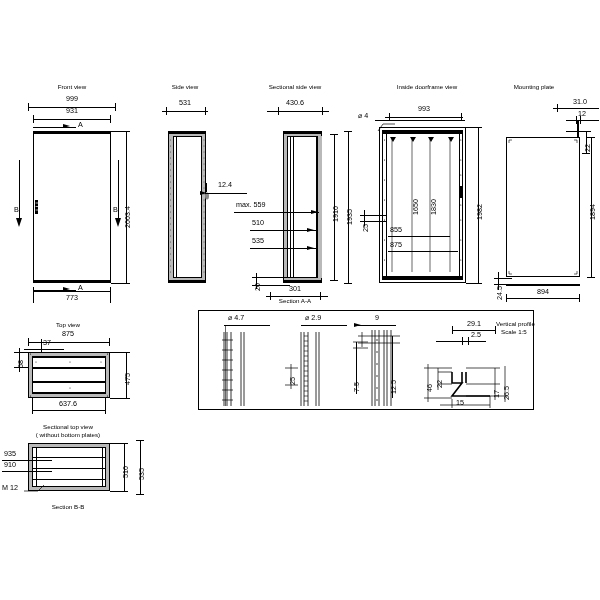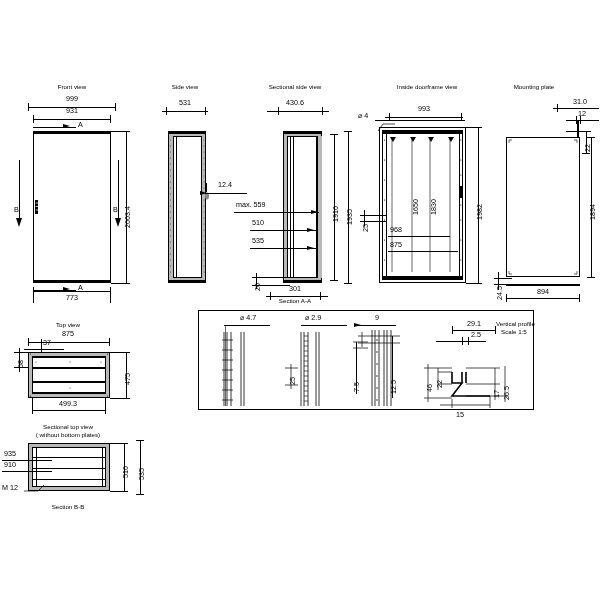--- a/index.html
+++ b/index.html
@@ -259,21 +259,21 @@
   <div class="hl" style="left:474px;top:127px;width:8px;"></div>
   <div class="hl" style="left:474px;top:283px;width:8px;"></div>
   <div class="hl" style="left:466px;top:127px;width:14px;"></div>
   <div class="hl" style="left:466px;top:283px;width:14px;"></div>
 
   <div class="hl" style="left:360px;top:215px;width:26px;"></div>
   <div class="hl" style="left:360px;top:221px;width:26px;"></div>
   <div class="vl" style="left:364px;top:210px;height:16px;"></div>
   <div class="vd" style="left:362px;top:232px;">25</div>
 
-  <div class="dim" style="left:390px;top:226px;">968</div>
+  <div class="dim" style="left:390px;top:226px;">855</div>
   <div class="hl" style="left:388px;top:236px;width:62px;"></div>
   <div class="dim" style="left:390px;top:241px;">875</div>
   <div class="hl" style="left:388px;top:251px;width:70px;"></div>
 
   <div class="lbl c" style="left:534px;top:84px;">Mounting plate</div>
 
   <div class="dim" style="left:573px;top:98px;">31.0</div>
   <div class="hl" style="left:553px;top:108px;width:46px;"></div>
   <div class="vl" style="left:557px;top:104px;height:8px;"></div>
 
@@ -350,21 +350,21 @@
     </g>
   </svg>
 
   <div class="vl" style="left:126px;top:352px;height:46px;"></div>
   <div class="vd" style="left:124px;top:385px;">475</div>
   <div class="hl" style="left:122px;top:352px;width:8px;"></div>
   <div class="hl" style="left:122px;top:398px;width:8px;"></div>
   <div class="hl" style="left:110px;top:352px;width:14px;"></div>
   <div class="hl" style="left:110px;top:398px;width:14px;"></div>
 
-  <div class="dim c" style="left:68px;top:400px;">499.3</div>
+  <div class="dim c" style="left:68px;top:400px;">637.6</div>
   <div class="hl" style="left:32px;top:410px;width:74px;"></div>
   <div class="vl" style="left:32px;top:398px;height:16px;"></div>
   <div class="vl" style="left:105px;top:398px;height:16px;"></div>
 
   <div class="lbl c" style="left:68px;top:424px;">Sectional top view</div>
   <div class="lbl c" style="left:68px;top:432px;">( without bottom plates)</div>
 
   <div class="gray" style="left:28px;top:443px;width:82px;height:48px;"></div>
   <div class="box" style="left:28px;top:443px;width:82px;height:48px;"></div>
   <div class="box" style="left:32px;top:447px;width:74px;height:40px;background:#fff;"></div>
@@ -395,21 +395,21 @@
   <div class="vd" style="left:138px;top:480px;">535</div>
   <div class="hl" style="left:136px;top:440px;width:8px;"></div>
   <div class="hl" style="left:136px;top:494px;width:8px;"></div>
   <div class="hl" style="left:110px;top:443px;width:16px;"></div>
   <div class="hl" style="left:110px;top:491px;width:16px;"></div>
 
   <div class="lbl c" style="left:68px;top:504px;">Section B-B</div>
 
   <div class="box" style="left:198px;top:310px;width:336px;height:100px;"></div>
 
-  <div class="dim" style="left:240px;top:314px;">⌀ 4.7</div>
+  <div class="dim" style="left:228px;top:314px;">⌀ 4.7</div>
   <div class="hl" style="left:224px;top:325px;width:46px;"></div>
   <svg width="600" height="600" style="pointer-events:none;">
     <g stroke="#000" stroke-width="0.8" fill="none">
       <line x1="224" y1="332" x2="224" y2="406"></line>
       <line x1="227" y1="332" x2="227" y2="406"></line>
       <line x1="231" y1="332" x2="231" y2="406"></line>
       <line x1="241" y1="332" x2="241" y2="406"></line>
       <line x1="244" y1="332" x2="244" y2="406"></line>
       <line x1="225.5" y1="325" x2="225.5" y2="406" stroke-width="0.6"></line>
     </g>
@@ -524,15 +524,15 @@
       <line x1="505" y1="366" x2="505" y2="402"></line>
       <line x1="452" y1="399" x2="452" y2="408"></line>
       <line x1="490" y1="396" x2="490" y2="408"></line>
       <line x1="440" y1="405" x2="490" y2="405"></line>
     </g>
   </svg>
   <div class="vd" style="left:426px;top:392px;">46</div>
   <div class="vd" style="left:436px;top:388px;">22</div>
   <div class="vd" style="left:493px;top:398px;">17</div>
   <div class="vd" style="left:503px;top:400px;">26.5</div>
-  <div class="dim" style="left:456px;top:399px;margin-top:12px;">15</div>
+  <div class="dim" style="left:456px;top:399px;">15</div>
 
 </div>
 
 </body></html>

